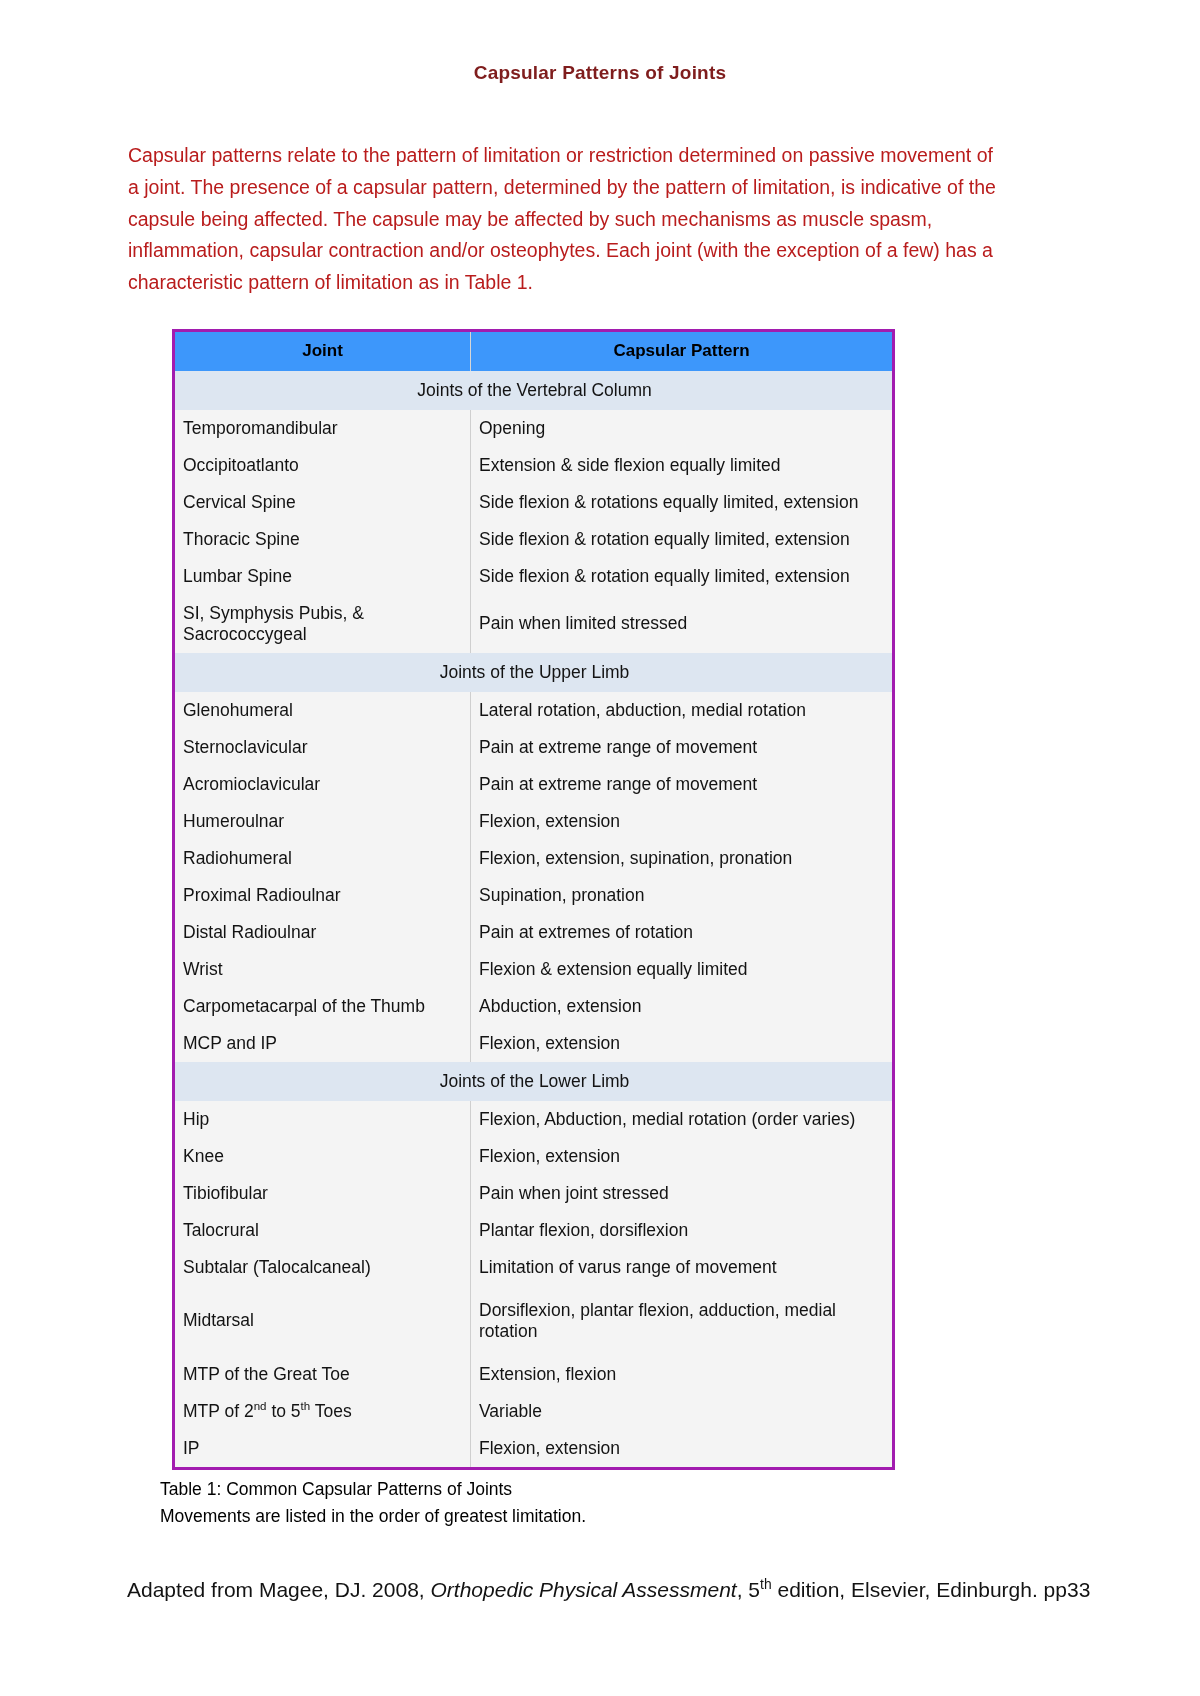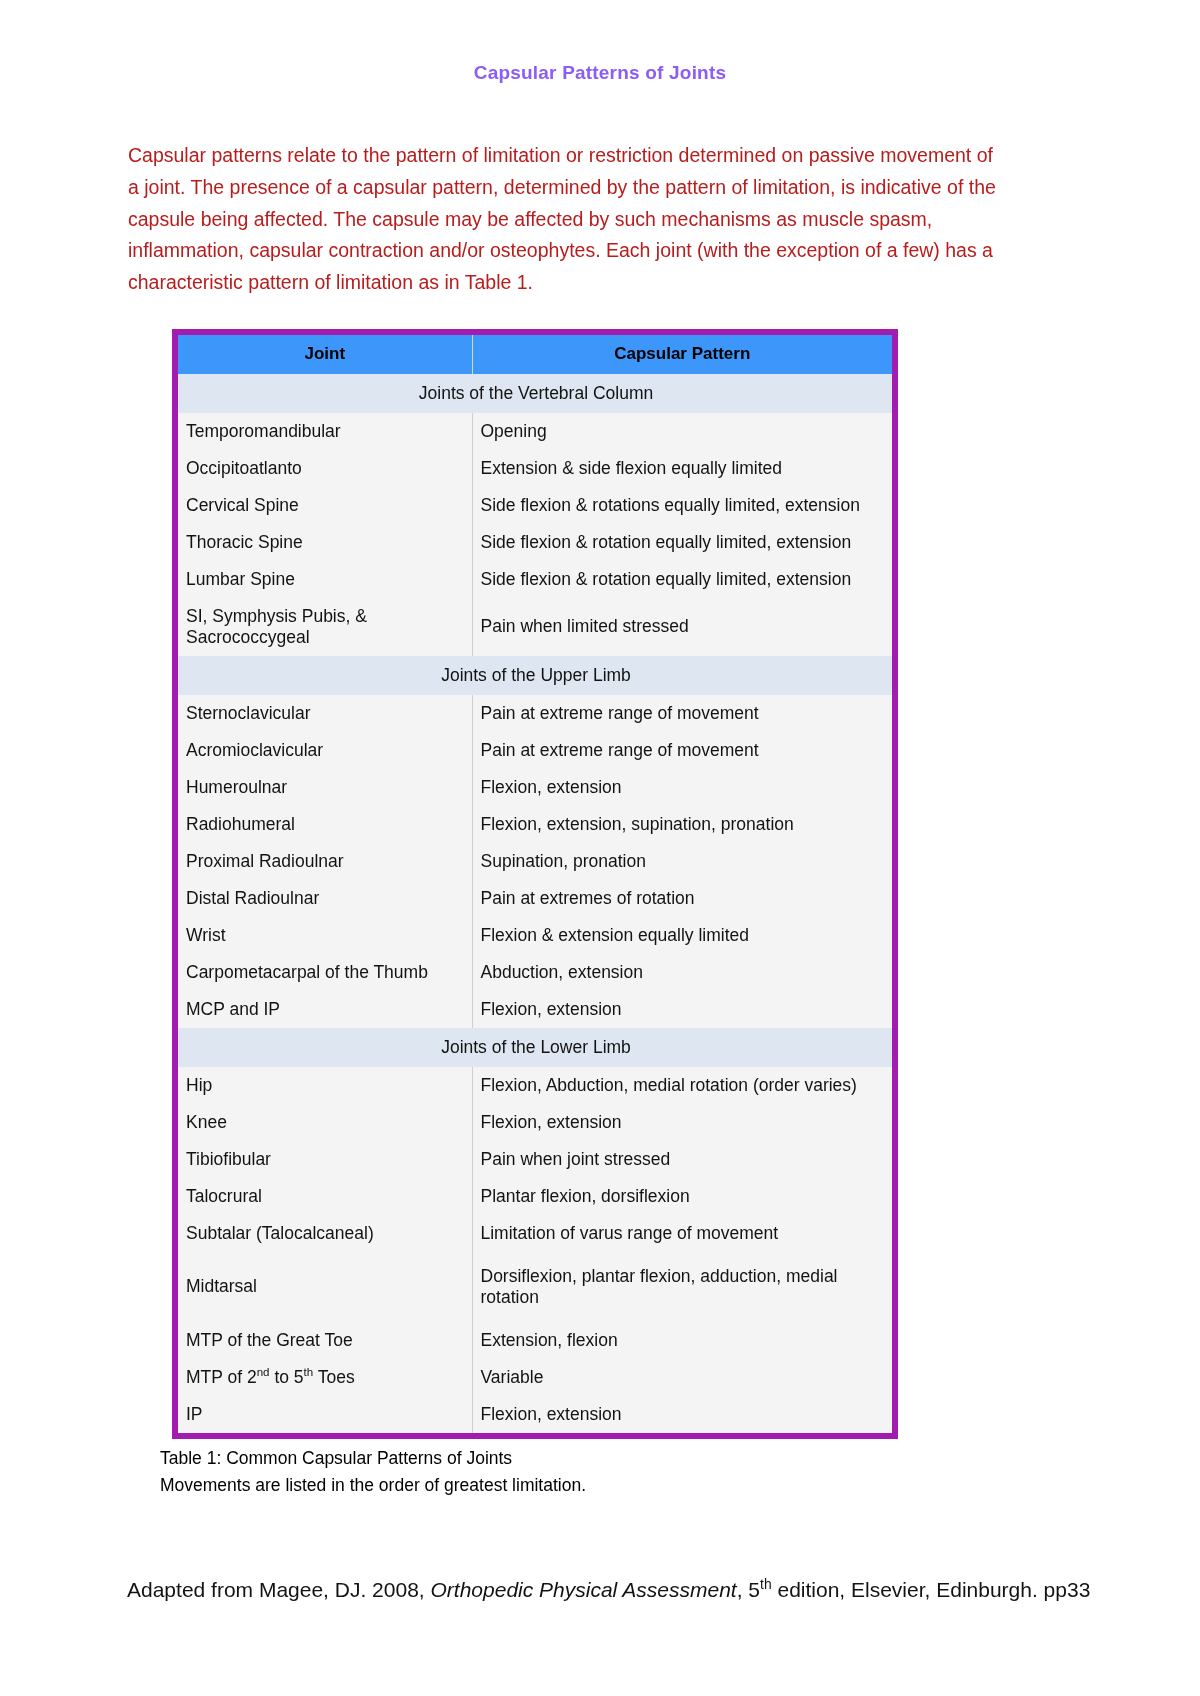--- a/index.html
+++ b/index.html
@@ -22,39 +22,39 @@
     padding: 0;
     box-sizing: border-box;
   }
   .doc-title {
     text-align: center;
     font-size: 19px;
     font-weight: bold;
     letter-spacing: 0.2px;
     margin: 0;
     padding-top: 62px;
-    color: #8b5cf6;
+    color: #7f1d1d;
   }
   .intro {
     margin: 0;
     padding: 56px 200px 0 128px;
     font-size: 19.5px;
     line-height: 1.63;
     color: #b91c1c;
     text-align: left;
   }
   .table-wrap {
     margin: 30px 0 0 0;
     padding: 0 0 0 172px;
   }
   table.capsular {
     border-collapse: collapse;
     width: 720px;
     table-layout: fixed;
-    border: 6px solid #a21caf;
+    border: 3px solid #a21caf;
     background: #b91c1c;
   }
   table.capsular col.c1 { width: 297px; }
   table.capsular col.c2 { width: 423px; }
   table.capsular th {
     background: #3d97fb;
     color: #000000;
     font-size: 17px;
     font-weight: bold;
     text-align: center;
@@ -153,20 +153,24 @@
             <td class="pattern-cell">Side flexion &amp; rotation equally limited, extension</td>
           </tr>
           <tr>
             <td class="joint-cell">SI, Symphysis Pubis, &amp; Sacrococcygeal</td>
             <td class="pattern-cell">Pain when limited stressed</td>
           </tr>
           <tr class="section-row">
             <td colspan="2">Joints of the Upper Limb</td>
           </tr>
           <tr>
+            <td class="joint-cell">Glenohumeral</td>
+            <td class="pattern-cell">Lateral rotation, abduction, medial rotation</td>
+          </tr>
+          <tr>
             <td class="joint-cell">Sternoclavicular</td>
             <td class="pattern-cell">Pain at extreme range of movement</td>
           </tr>
           <tr>
             <td class="joint-cell">Acromioclavicular</td>
             <td class="pattern-cell">Pain at extreme range of movement</td>
           </tr>
           <tr>
             <td class="joint-cell">Humeroulnar</td>
             <td class="pattern-cell">Flexion, extension</td>

